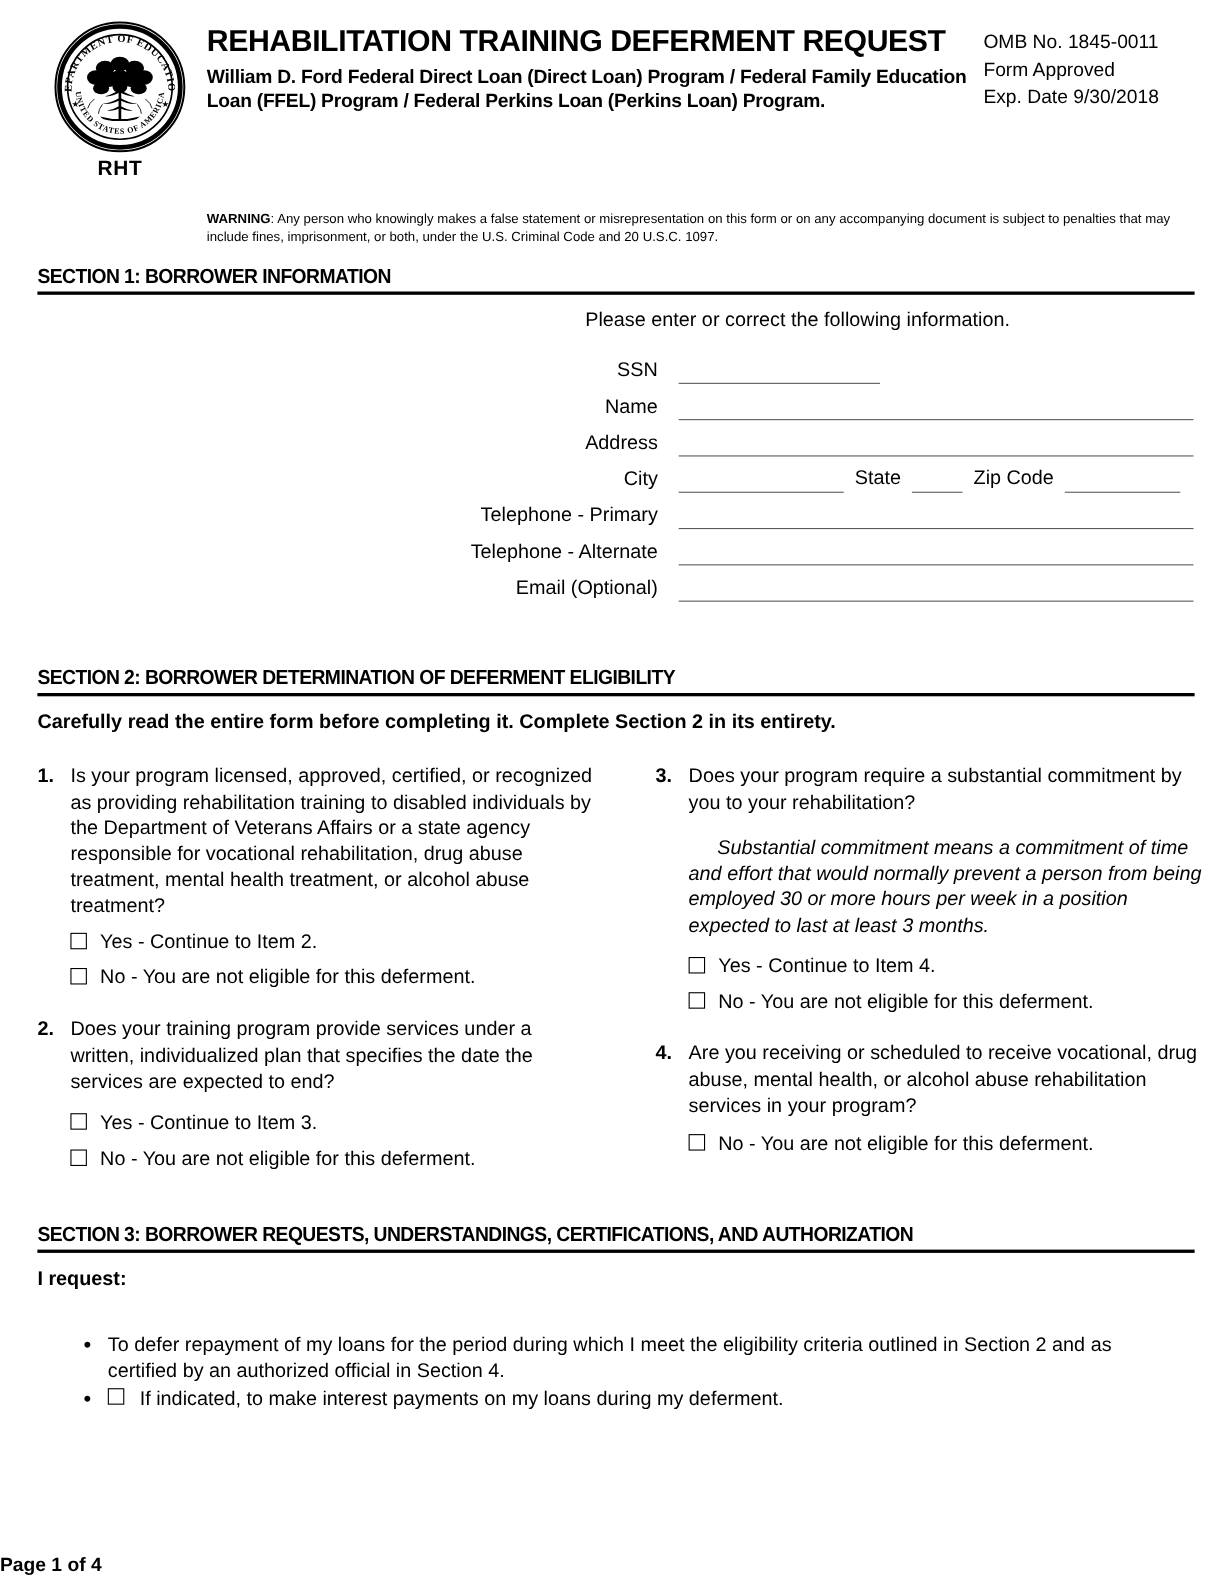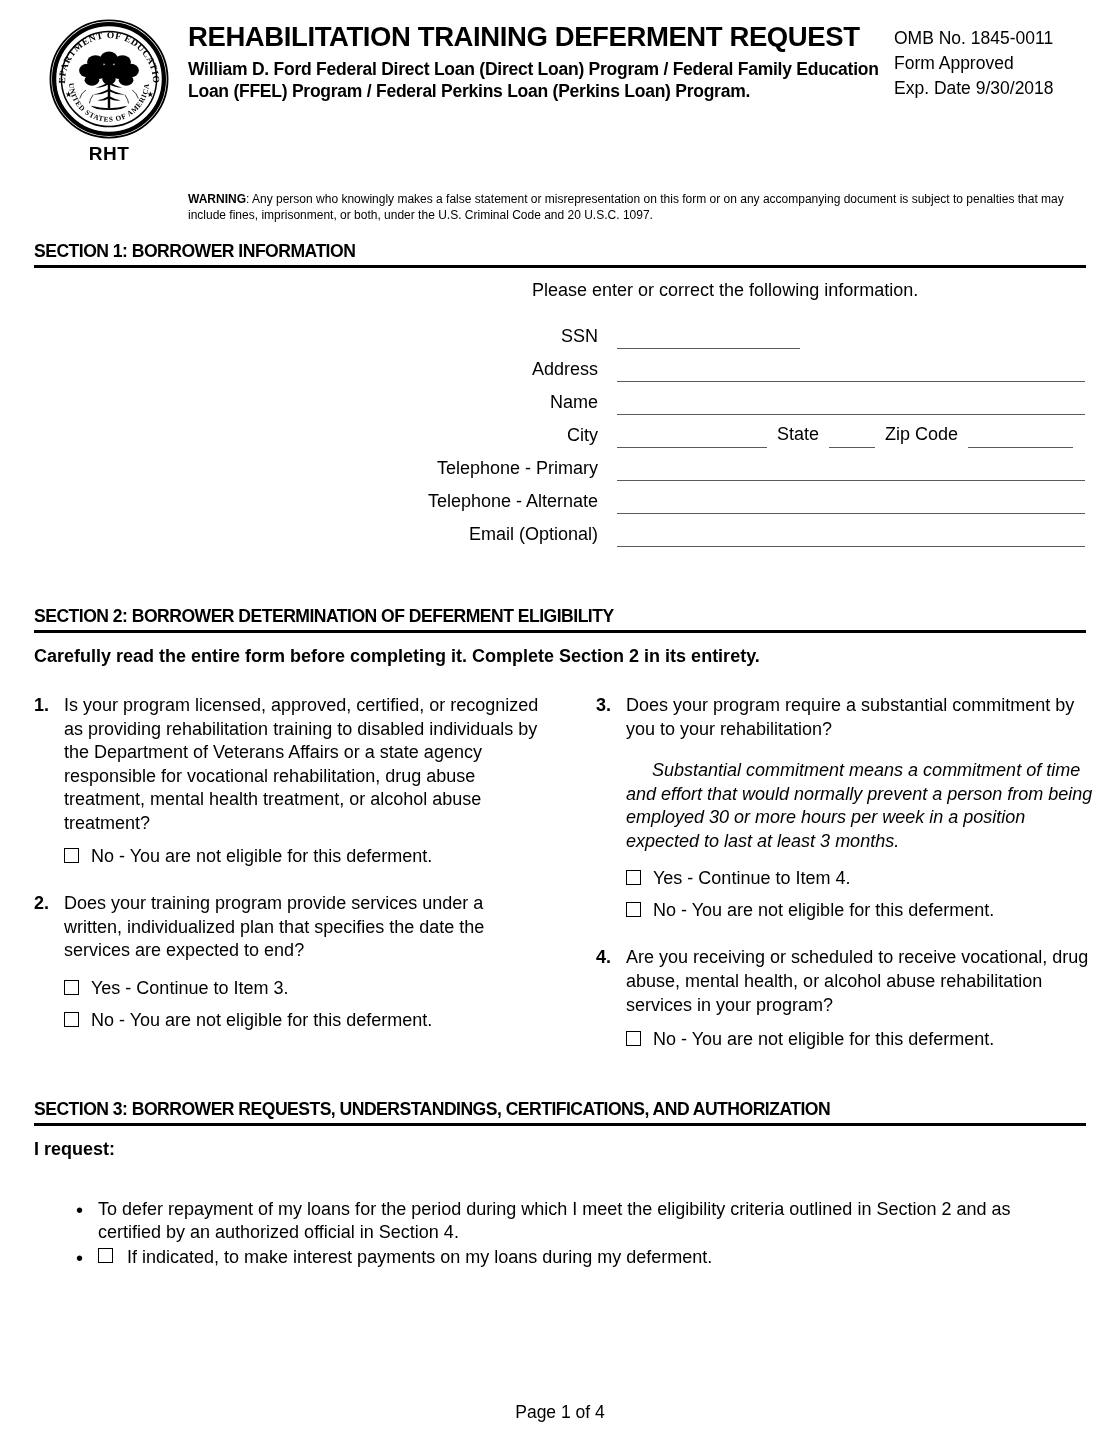--- a/index.html
+++ b/index.html
@@ -255,23 +255,24 @@
   }
   .bullet-text { flex: 1 1 auto; padding-right: 20px; }
   .bullet-row.with-box { margin-top: 1px; }
   .bullet-row.with-box .cbx { margin: 2px 14px 0 0; }
 
   
   .footer {
     position: absolute;
     left: 0;
     right: 0;
-    bottom: 26px;
-    text-align: center;
+    bottom: 16px;
+    text-align: left;
     font-size: 17.5px;
+    font-weight: bold;
   }
 </style>
 </head>
 <body>
 
 <div class="page">
 
   <div class="header">
 
     <div class="seal-col">
@@ -349,27 +350,27 @@
 
     <table class="field-table">
       <tbody>
           <tr class="field-row">
         <td class="field-label">SSN</td>
         <td class="field-input">
           <div class="rule-line line-ssn"></div>
         </td>
       </tr>
       <tr class="field-row">
+        <td class="field-label">Name</td>
+        <td class="field-input">
+          <div class="rule-line line-full"></div>
+        </td>
+      </tr>
+      <tr class="field-row">
         <td class="field-label">Address</td>
-        <td class="field-input">
-          <div class="rule-line line-full"></div>
-        </td>
-      </tr>
-      <tr class="field-row">
-        <td class="field-label">Name</td>
         <td class="field-input">
           <div class="rule-line line-full"></div>
         </td>
       </tr>
       <tr class="field-row">
         <td class="field-label">City</td>
         <td class="field-input">
           <div class="inline-field">
             <div class="rule-line line-city"></div>
             <span class="seg-label">State</span>
@@ -412,20 +413,24 @@
 
     <div class="s2-col">
 
       <div class="q-item">
         <div class="q-num">1.</div>
         <div class="q-body">
           <p class="q-text">Is your program licensed, approved, certified, or recognized as providing rehabilitation training to disabled individuals by the Department of Veterans Affairs or a state agency responsible for vocational rehabilitation, drug abuse treatment, mental health treatment, or alcohol abuse treatment?</p>
           <div class="opt-list">
             <div class="opt-row">
               <span class="cbx cbx-sm"></span>
+              <span class="opt-label">Yes - Continue to Item 2.</span>
+            </div>
+            <div class="opt-row">
+              <span class="cbx cbx-sm"></span>
               <span class="opt-label">No - You are not eligible for this deferment.</span>
             </div>
           </div>
         </div>
       </div>
 
       <div class="q-item" style="margin-top:22px;">
         <div class="q-num">2.</div>
         <div class="q-body">
           <p class="q-text">Does your training program provide services under a written, individualized plan that specifies the date the services are expected to end?</p>

